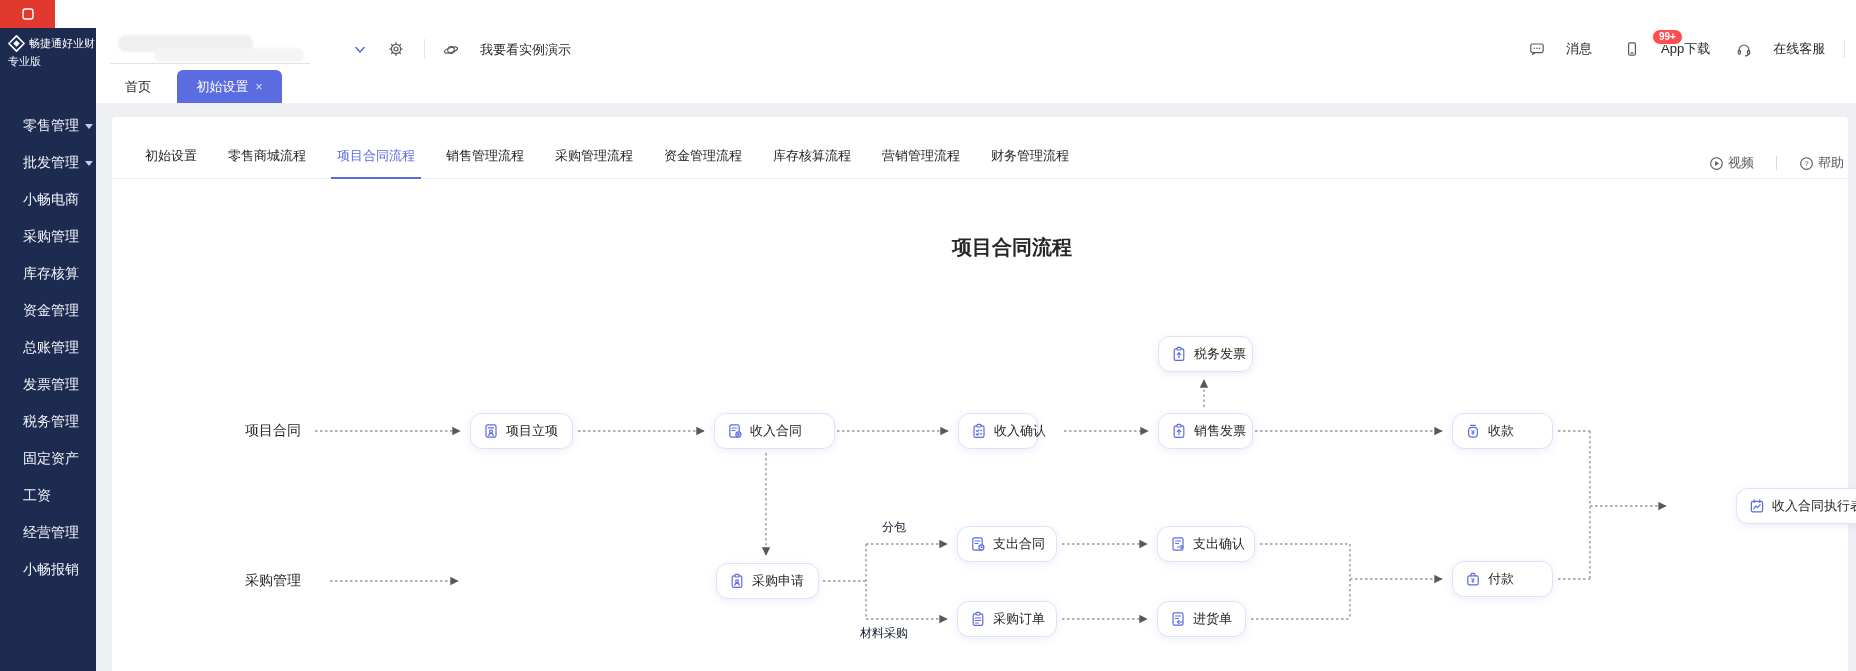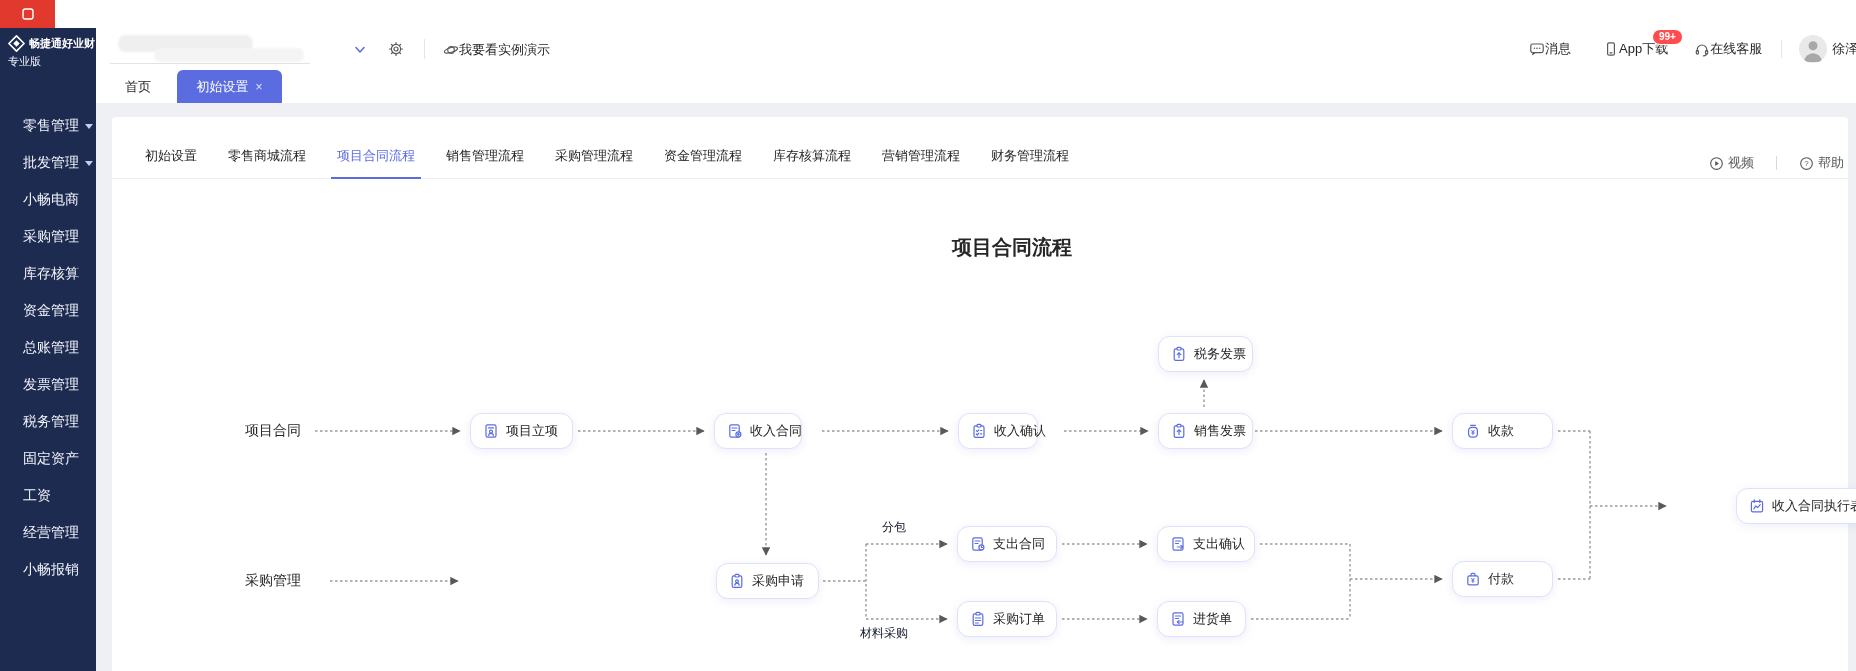--- a/index.html
+++ b/index.html
@@ -7,37 +7,37 @@
        font-family:"Liberation Sans","DejaVu Sans",sans-serif;-webkit-font-smoothing:antialiased}
   svg{display:block}
   
   .top-strip{position:absolute;left:0;top:0;width:1856px;height:28px;background:#fff}
   .corner-red{position:absolute;left:0;top:0;width:55px;height:28px;background:#e2392e;
               display:flex;align-items:center;justify-content:center}
   
   .sidebar{position:absolute;left:0;top:28px;width:96px;height:643px;background:#1e2b50;color:#fff;z-index:3}
   .brand{position:relative;height:69px}
   .brand-row{display:flex;align-items:center;gap:3px;padding:6px 0 0 7px}
-  .brand-name{font-size:11px;font-weight:bold;color:#fff;white-space:nowrap;letter-spacing:0}
+  .brand-name{font-size:11px;font-weight:normal;color:#fff;white-space:nowrap;letter-spacing:0}
   .brand-edition{font-size:11px;color:#eef1fa;padding-left:8px;margin-top:1px}
   .menu{padding-top:10px}
   .menu-item{height:37px;line-height:37px;padding-left:23px;font-size:14px;color:#f2f4fb;
              white-space:nowrap;cursor:pointer;display:flex;align-items:center;gap:6px}
   .caret{width:0;height:0;border-left:4px solid transparent;border-right:4px solid transparent;
          border-top:5px solid #c6cdea;display:inline-block;margin-top:2px}
   
   .topbar{position:absolute;left:96px;top:28px;width:1760px;height:42px;background:#fff}
   .blur1{position:absolute;left:22px;top:7px;width:135px;height:17px;background:#efefef;border-radius:8px;filter:blur(1px)}
   .blur2{position:absolute;left:58px;top:20px;width:150px;height:14px;background:#f4f4f4;border-radius:7px;filter:blur(1px)}
   .acct-underline{position:absolute;left:14px;top:35px;width:200px;border-bottom:1px solid #e3e3e3}
   .tb-icon{position:absolute;top:13px}
   .tb-divider{position:absolute;top:11px;width:0;height:20px;border-left:1px solid #e5e5e5}
   .tb-text{position:absolute;top:14px;font-size:13px;color:#262626;white-space:nowrap}
   .tb-right{position:absolute;left:1433px;top:0;height:42px;display:flex;align-items:center;gap:5px;white-space:nowrap}
-  .tb-item{display:flex;align-items:center;gap:0;font-size:13px;color:#262626;cursor:pointer}
+  .tb-item{display:flex;align-items:center;gap:21px;font-size:13px;color:#262626;cursor:pointer}
   .badge{position:absolute;left:1556px;top:1px;background:#ff4d4f;color:#fff;font-size:10px;font-weight:bold;
          padding:1px 6px 2px;border-radius:9px;border:1.5px solid #fff;z-index:5}
   .avatar{width:28px;height:28px;border-radius:50%;background:#e9e9e9;overflow:hidden;flex:none}
   
   .tabstrip{position:absolute;left:96px;top:70px;width:1760px;height:33px;background:#fff}
   .wtab-home{position:absolute;left:29px;top:0;height:33px;line-height:33px;font-size:13px;color:#262626;cursor:pointer}
   .wtab-active{position:absolute;left:81px;top:0;width:105px;height:33px;background:#5b6ce0;color:#fff;
                border-radius:6px 6px 0 0;display:flex;align-items:center;justify-content:center;gap:7px;
                font-size:13px;cursor:pointer}
   .wtab-close{font-size:12px;color:#dfe4ff;cursor:pointer}
@@ -299,21 +299,21 @@
             <rect x="3" y="1.8" width="10" height="12.4" rx="1.6"></rect>
             <line x1="5.5" y1="4.8" x2="10.5" y2="4.8"></line>
             <circle cx="8" cy="8.6" r="1.5"></circle>
             <path d="M5.7 12.6 a2.3 2.3 0 0 1 4.6 0"></path>
           </g>
             </svg>
         </span>
         <span>项目立项</span>
       </div>
 
-      <div class="node" style="left:602px;top:296px;width:88px">
+      <div class="node" style="left:602px;top:296px;width:121px">
         <span class="nicon">
           <svg width="16" height="16" viewBox="0 0 16 16">
               <g class="ic">
             <rect x="2.8" y="1.8" width="9.4" height="12.4" rx="1.6"></rect>
             <line x1="5" y1="5" x2="10" y2="5"></line>
             <line x1="5" y1="7.5" x2="8" y2="7.5"></line>
             <circle cx="11.4" cy="11.4" r="2.5" fill="#fff"></circle>
             <circle cx="11.4" cy="11.4" r="0.8"></circle>
           </g>
             </svg>

